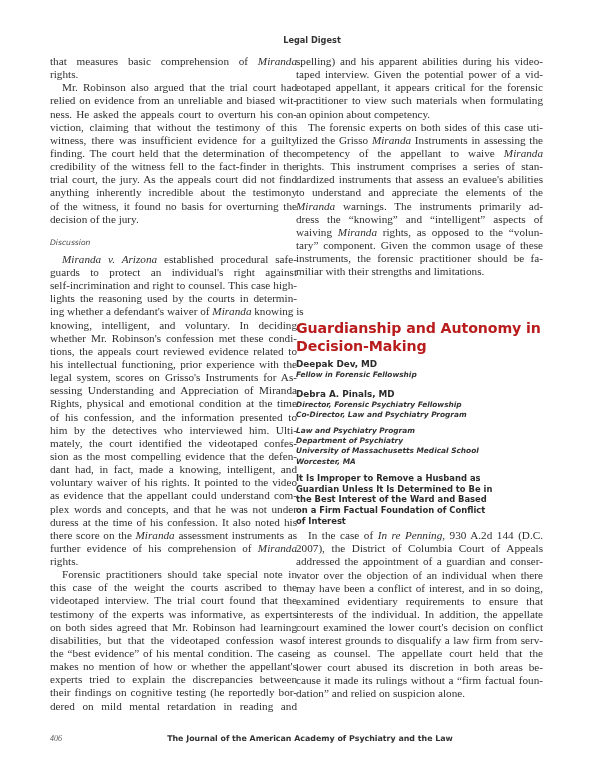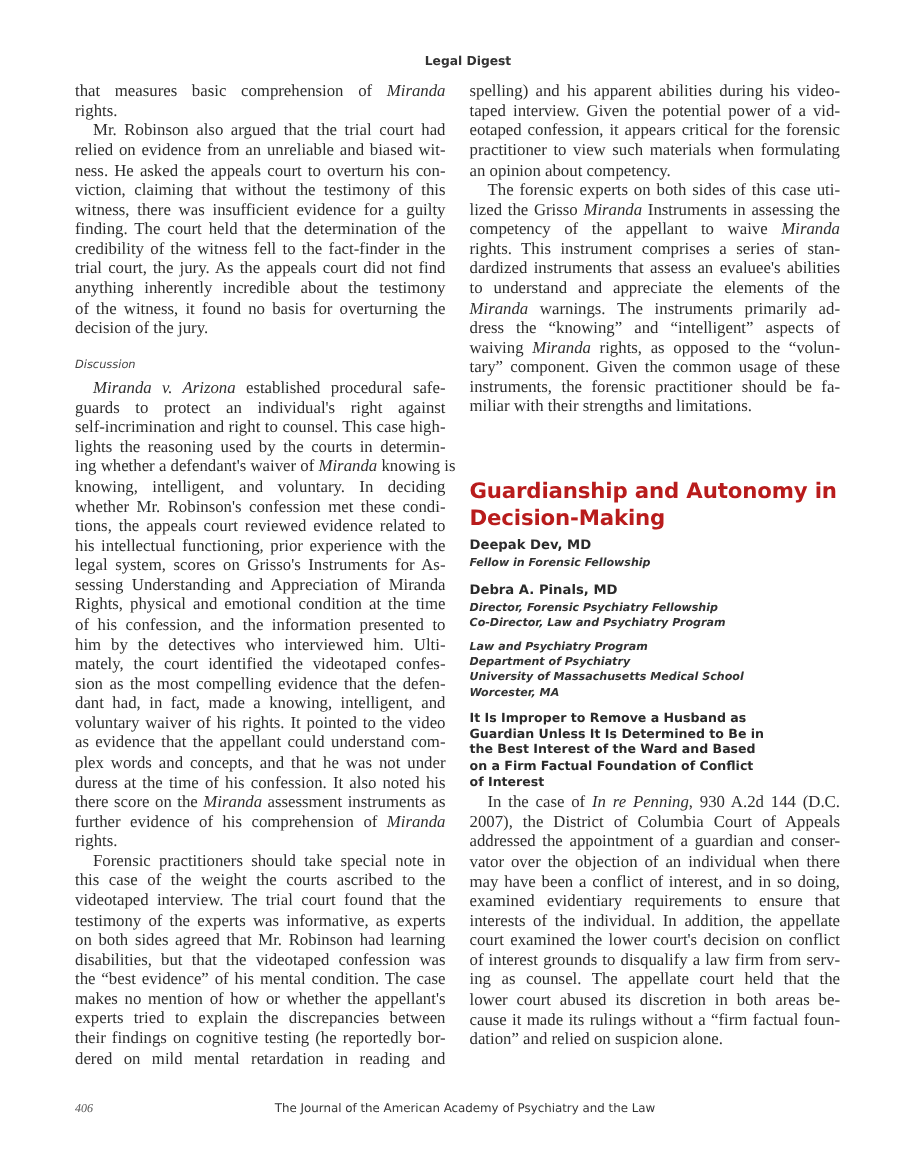--- a/index.html
+++ b/index.html
@@ -3,21 +3,21 @@
 <meta charset="utf-8">
 <style>
   html, body { margin: 0; padding: 0; background: #ffffff; }
   body { width: 600px; height: 779px; position: relative; overflow: hidden; color: #2a2a2a; }
   .running-head {
     position: absolute; top: 35px; left: 12px; width: 600px; text-align: center;
     font-family: "DejaVu Sans", sans-serif; font-weight: bold; font-size: 8.2px; color: #333;
   }
   .col { position: absolute; top: 55px; width: 247px; }
   .col-left { left: 50px; }
-  .col-right { left: 313px; }
+  .col-right { left: 296px; }
   .body-line {
     font-family: "Liberation Serif", serif; font-size: 11.2px; line-height: 13.15px;
     height: 13.15px; white-space: nowrap; text-align: justify; text-align-last: justify;
     color: #2e2e2e; overflow: visible;
   }
   .body-line.last { text-align-last: left; }
   .body-line.indent { padding-left: 12px; }
   .body-line i { font-style: italic; }
   .subhead {
     font-family: "DejaVu Sans", sans-serif; font-style: italic; font-size: 7.6px;
@@ -41,21 +41,21 @@
     font-family: "DejaVu Sans", sans-serif; font-weight: bold; font-size: 8.4px;
     line-height: 10.6px; color: #2b2b2b; margin-top: 6px; margin-bottom: 3px;
   }
   .footer { position: absolute; top: 734px; left: 50px; width: 520px; height: 14px; }
   .page-num {
     position: absolute; left: 0; top: 0; font-family: "Liberation Serif", serif;
     font-style: italic; font-size: 8px; color: #555;
   }
   .journal-name {
     position: absolute; left: 0; width: 520px; top: 0; text-align: center;
-    font-family: "DejaVu Sans", sans-serif; font-weight: normal; font-size: 7.9px; color: #333;
+    font-family: "DejaVu Sans", sans-serif; font-weight: bold; font-size: 7.9px; color: #333;
   }
 </style>
 </head>
 <body>
 
 <div class="running-head">Legal Digest</div>
 
 <div class="col col-left">
   <div>
       <div class="body-line"><span>that measures basic comprehension of </span><i>Miranda</i></div>
@@ -113,21 +113,21 @@
       <div class="body-line"><span>experts tried to explain the discrepancies between</span></div>
       <div class="body-line"><span>their findings on cognitive testing (he reportedly bor-</span></div>
       <div class="body-line"><span>dered on mild mental retardation in reading and</span></div>
     </div>
 </div>
 
 <div class="col col-right">
   <div>
       <div class="body-line"><span>spelling) and his apparent abilities during his video-</span></div>
       <div class="body-line"><span>taped interview. Given the potential power of a vid-</span></div>
-      <div class="body-line"><span>eotaped confession, it appears critical for the forensic</span></div>
+      <div class="body-line"><span>eotaped appellant, it appears critical for the forensic</span></div>
       <div class="body-line"><span>practitioner to view such materials when formulating</span></div>
       <div class="body-line last"><span>an opinion about competency.</span></div>
     </div>
   <div>
       <div class="body-line indent"><span>The forensic experts on both sides of this case uti-</span></div>
       <div class="body-line"><span>lized the Grisso </span><i>Miranda</i><span> Instruments in assessing the</span></div>
       <div class="body-line"><span>competency of the appellant to waive </span><i>Miranda</i></div>
       <div class="body-line"><span>rights. This instrument comprises a series of stan-</span></div>
       <div class="body-line"><span>dardized instruments that assess an evaluee's abilities</span></div>
       <div class="body-line"><span>to understand and appreciate the elements of the</span></div>

